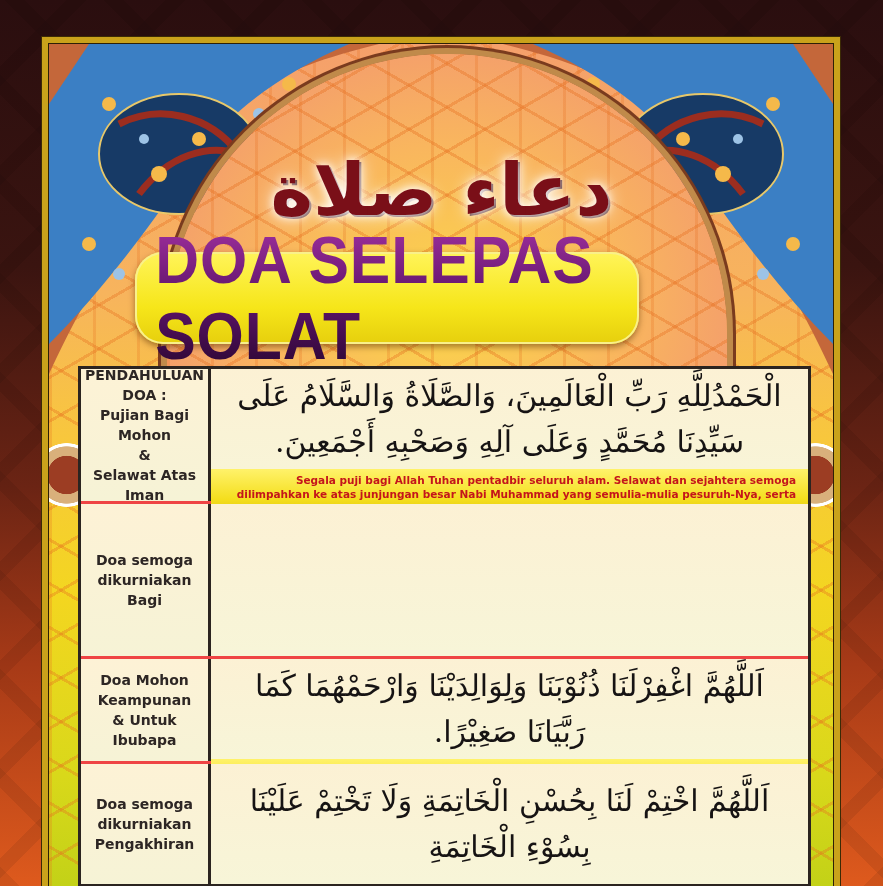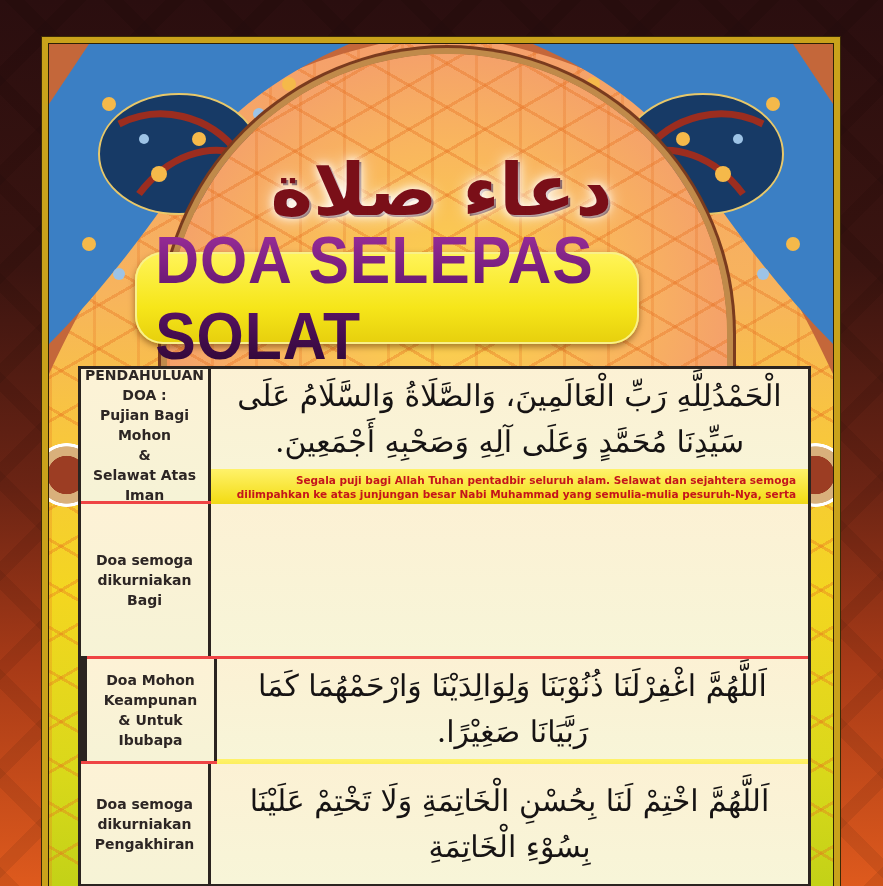--- a/index.html
+++ b/index.html
@@ -57,21 +57,21 @@
   .content-cell{flex:1;display:flex;flex-direction:column;
     background:linear-gradient(180deg,#fcf1d4,#f7f5d8);}
   .arabic{flex:1;display:flex;align-items:center;justify-content:center;text-align:center;
     direction:rtl;font-family:"DejaVu Serif",serif;font-size:30px;line-height:46px;color:#161313;
     padding:4px 18px;box-sizing:border-box;}
   .translation{background:linear-gradient(180deg,#fff26a 0%,#f4de1d 60%,#dcc10a 100%);
     color:#c4151b;font-family:"DejaVu Sans",sans-serif;font-weight:bold;
     font-size:10.5px;line-height:14px;text-align:right;padding:4px 12px 5px;}
   .row.r1{height:132px;}
   .row.r2{height:152px;}
-  .row.r3{height:102px;margin-left:6px;}
+  .row.r3{height:102px;}
   .row.r4{height:120px;}
 </style>
 </head>
 <body>
 
 <div class="bg-pattern"></div>
 
 <div class="frame">
   <div class="frame-inner">
     <div class="star-pattern"></div>

